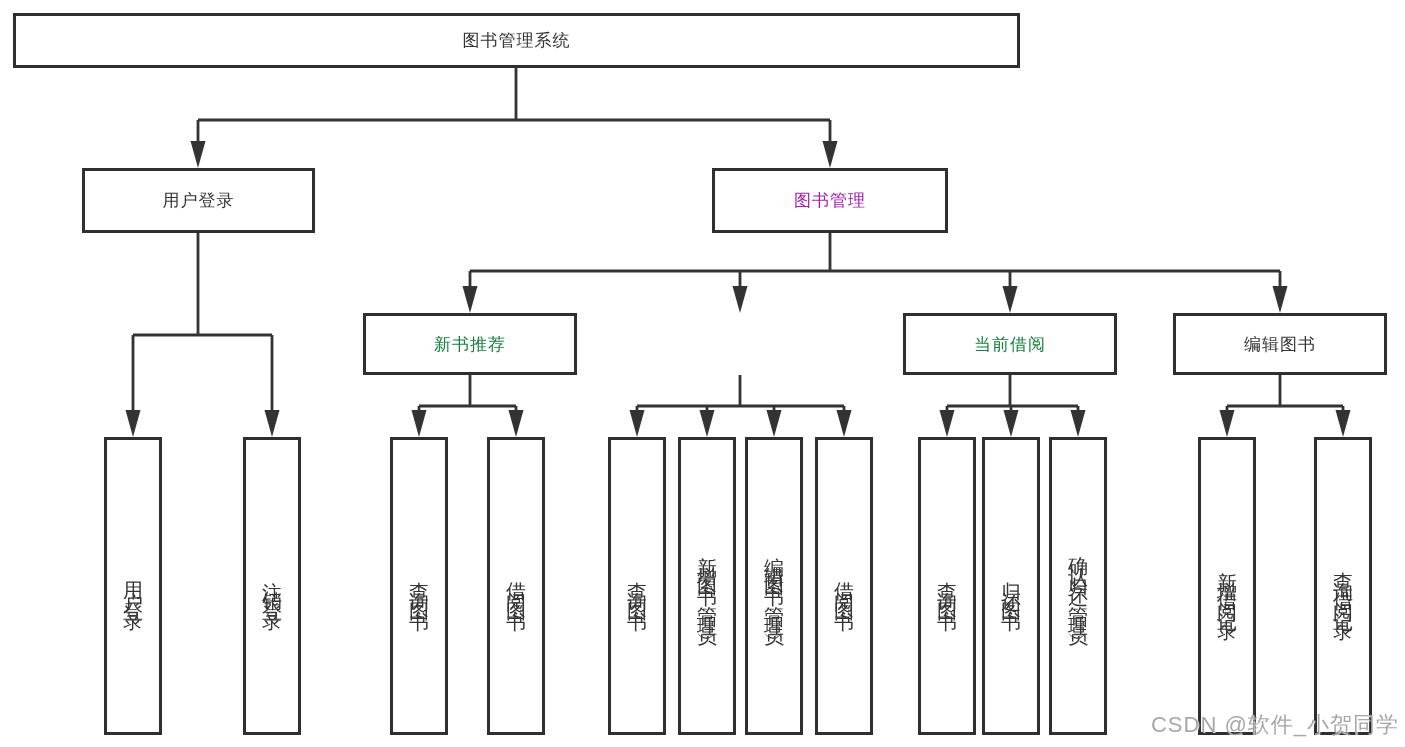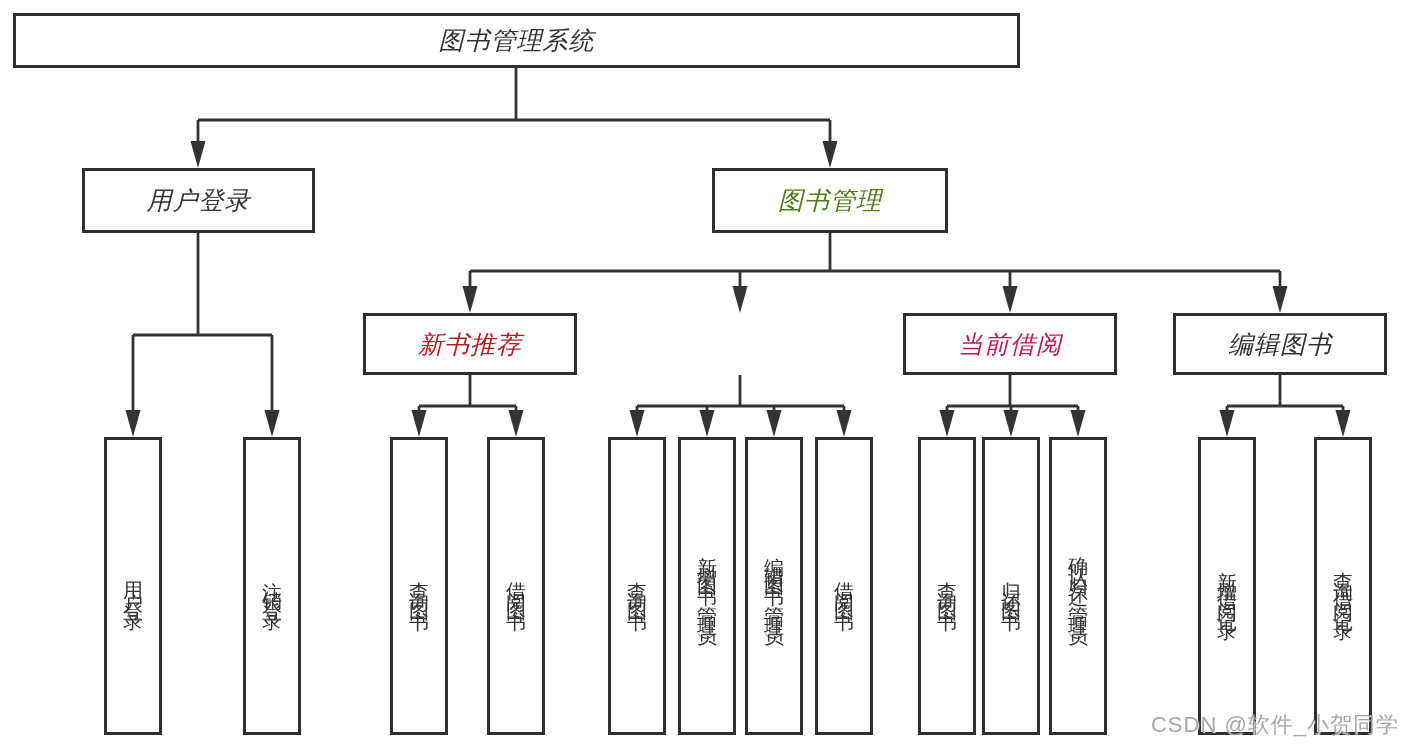--- a/index.html
+++ b/index.html
@@ -10,23 +10,22 @@
     font-family:"Liberation Sans","DejaVu Sans",sans-serif;
     overflow:hidden;
   }
   #connector-layer{position:absolute;left:0;top:0;width:1405px;height:747px;z-index:0;}
   .hbox{
     position:absolute;
     box-sizing:border-box;
     border:3px solid #2f2f2f;
     background:#ffffff;
     display:flex;align-items:center;justify-content:center;
-    font-size:25px;color:#333333;letter-spacing:1px;
+    font-size:17px;color:#333333;letter-spacing:1px;
     z-index:1;
-    font-style:italic;
   }
   .vbox{
     position:absolute;
     top:437px;width:58px;height:298px;
     box-sizing:border-box;
     border:3px solid #2f2f2f;
     background:#ffffff;
     display:flex;align-items:center;justify-content:center;
     z-index:1;
   }
@@ -107,28 +106,28 @@
       <polygon points="1335.5,410 1350.5,410 1343,437" fill="#333333"></polygon>
     </svg>
 
   <div class="hbox" style="left: 13px; top: 13px; width: 1007px; height: 55px; border-color: rgb(47, 47, 47); background: rgb(255, 255, 255); color: rgb(51, 51, 51);">
     <span>图书管理系统</span>
   </div>
 
   <div class="hbox" style="left: 82px; top: 168px; width: 233px; height: 65px; border-color: rgb(47, 47, 47); background: rgb(255, 255, 255); color: rgb(51, 51, 51);">
     <span>用户登录</span>
   </div>
-  <div class="hbox" style="left: 712px; top: 168px; width: 236px; height: 65px; border-color: rgb(47, 47, 47); background: rgb(255, 255, 255); color: #4d7c0f;">
+  <div class="hbox" style="left: 712px; top: 168px; width: 236px; height: 65px; border-color: rgb(47, 47, 47); background: rgb(255, 255, 255); color: #a21caf;">
     <span>图书管理</span>
   </div>
 
-  <div class="hbox" style="left: 363px; top: 313px; width: 214px; height: 62px; border-color: rgb(47, 47, 47); background: rgb(255, 255, 255); color: #b91c1c;">
+  <div class="hbox" style="left: 363px; top: 313px; width: 214px; height: 62px; border-color: rgb(47, 47, 47); background: rgb(255, 255, 255); color: #15803d;">
     <span>新书推荐</span>
   </div>
-  <div class="hbox" style="left: 903px; top: 313px; width: 214px; height: 62px; border-color: rgb(47, 47, 47); background: rgb(255, 255, 255); color: #be185d;">
+  <div class="hbox" style="left: 903px; top: 313px; width: 214px; height: 62px; border-color: rgb(47, 47, 47); background: rgb(255, 255, 255); color: #15803d;">
     <span>当前借阅</span>
   </div>
   <div class="hbox" style="left: 1173px; top: 313px; width: 214px; height: 62px; border-color: rgb(47, 47, 47); background: rgb(255, 255, 255); color: rgb(51, 51, 51);">
     <span>编辑图书</span>
   </div>
 
   <div class="vbox" style="left: 104px; border-color: rgb(47, 47, 47); background: rgb(255, 255, 255); color: rgb(51, 51, 51);">
     <span class="vtext">用户登录</span>
   </div>
   <div class="vbox" style="left: 243px; border-color: rgb(47, 47, 47); background: rgb(255, 255, 255); color: rgb(51, 51, 51);">

